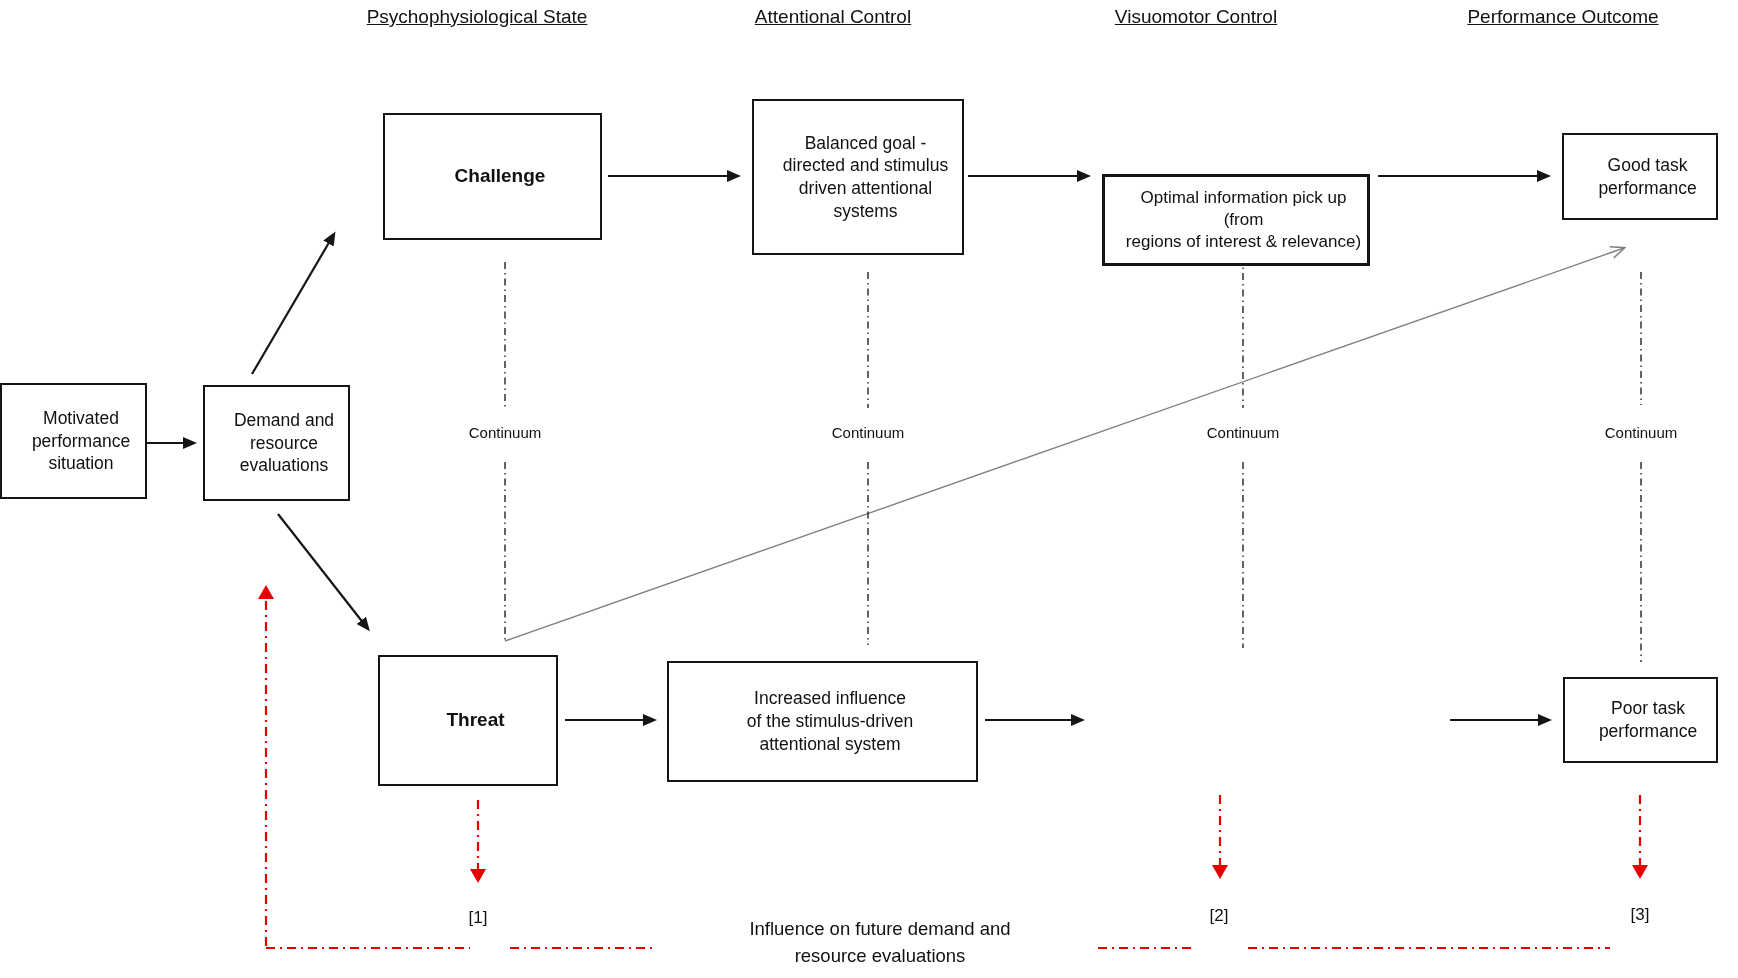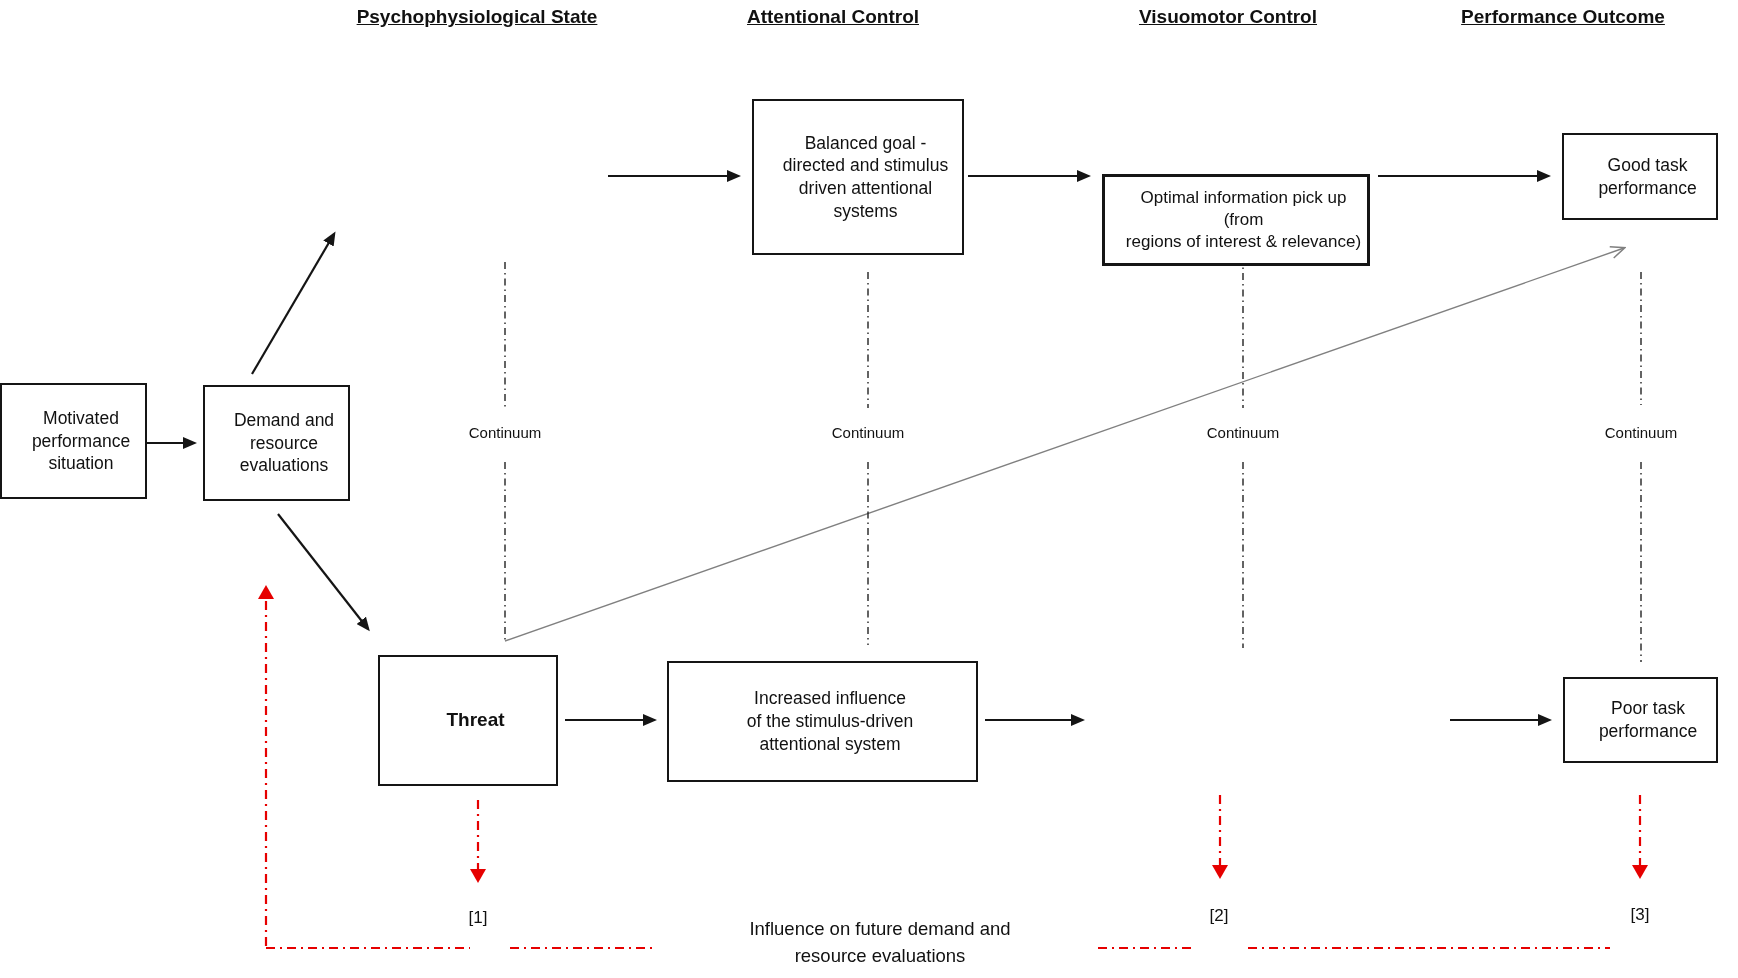--- a/index.html
+++ b/index.html
@@ -11,21 +11,21 @@
   .box{
     position:absolute;border:2.5px solid #151515;background:#fff;
     display:flex;align-items:center;justify-content:center;
     text-align:center;white-space:pre-line;font-size:17.5px;line-height:1.3;
     box-sizing:border-box;
     padding-left:15px;
   }
   .box.bold{font-weight:bold;font-size:19px;}
   .box.thick{border-width:3px;margin-top:44px;}
   .hdr{
-    position:absolute;font-weight:bold;font-size:19px;text-decoration:underline;
+    position:absolute;font-weight:normal;font-size:19px;text-decoration:underline;
     transform:translateX(-50%);white-space:nowrap;
   }
   .continuum{position:absolute;font-size:15px;transform:translateX(-50%);white-space:nowrap;}
   .ref{position:absolute;font-size:17px;transform:translateX(-50%);white-space:nowrap;}
   .note{
     position:absolute;font-size:18.5px;text-align:center;transform:translateX(-50%);
     white-space:pre-line;line-height:1.45;
   }
 </style>
 </head>
@@ -78,30 +78,31 @@
       <path d="M1098,948 L1196,948"></path>
       <path d="M1248,948 L1610,948"></path>
       <path d="M478,800 L478,878" marker-end="url(#mk-red)"></path>
       <path d="M1220,795 L1220,874" marker-end="url(#mk-red)"></path>
       <path d="M1640,795 L1640,874" marker-end="url(#mk-red)"></path>
     </g>
   </svg>
 
   <div class="hdr" style="left:477px;top:6px">Psychophysiological State</div>
   <div class="hdr" style="left:833px;top:6px">Attentional Control</div>
-  <div class="hdr" style="left:1228px;top:6px">Visuomotor Control</div>
+  <div class="hdr" style="left:1196px;top:6px">Visuomotor Control</div>
   <div class="hdr" style="left:1563px;top:6px">Performance Outcome</div>
 
   <div class="box" style="left:0px;top:383px;width:147px;height:116px">Motivated
 performance
 situation</div>
   <div class="box" style="left:203px;top:385px;width:147px;height:116px">Demand and
 resource
 evaluations</div>
 
+  <div class="box bold" style="left:383px;top:113px;width:219px;height:127px">Challenge</div>
   <div class="box" style="left:752px;top:99px;width:212px;height:156px">Balanced goal -
 directed and stimulus
 driven attentional
 systems</div>
   <div class="box thick" style="left:1102px;top:130px;width:268px;height:92px;font-size:17px">Optimal information pick up (from
 regions of interest &amp; relevance)</div>
   <div class="box" style="left:1562px;top:133px;width:156px;height:87px">Good task
 performance</div>
 
   <div class="box bold" style="left:378px;top:655px;width:180px;height:131px">Threat</div>

